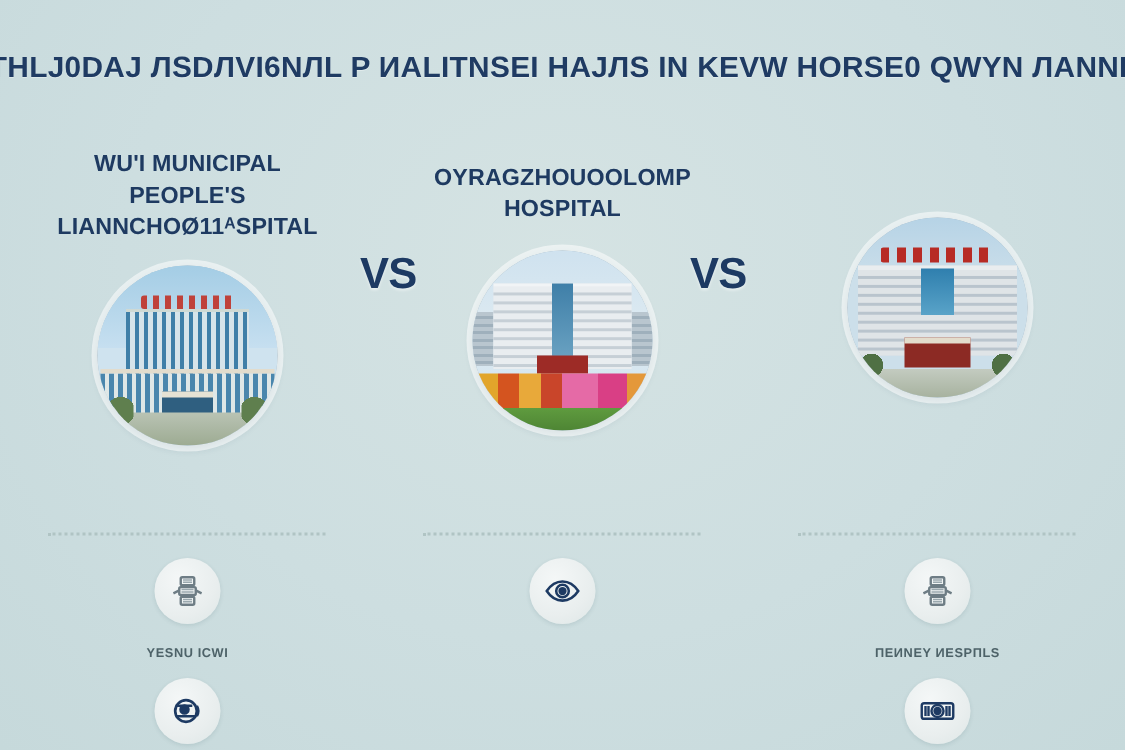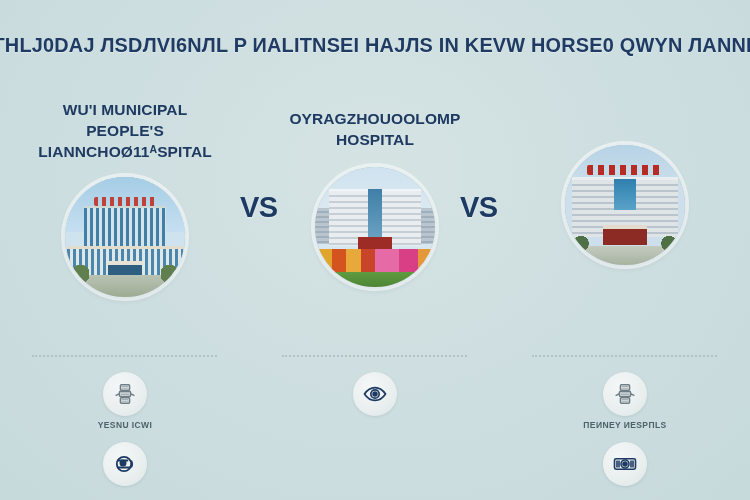--- a/index.html
+++ b/index.html
@@ -161,21 +161,20 @@
 
   
   .vs{
     position:absolute;
     top:167px;
     font-size:29px;
     font-weight:700;
     color:#1d3a63;
     letter-spacing:-0.5px;
     text-shadow:0 1px 2px rgba(255,255,255,.5);
-    margin-top:24px;
   }
   .vs.one{left:240px;}
   .vs.two{left:460px;}
 
   
   .dashrow{
     position:absolute;left:0;right:0;top:355px;
     display:flex;
   }
   .dashcell{width:33.3333%;display:flex;justify-content:center;}
@@ -192,21 +191,21 @@
   .fcol{width:33.3333%;display:flex;flex-direction:column;align-items:center;gap:12px;}
   .feat{display:flex;flex-direction:column;align-items:center;}
   .ibubble{
     width:44px;height:44px;border-radius:50%;
     background:radial-gradient(circle at 38% 32%, #f4f7f7 0%, #e9eeee 60%, #dde6e6 100%);
     display:flex;align-items:center;justify-content:center;
     box-shadow:0 1px 3px rgba(60,90,100,.14);
   }
   .ibubble svg{display:block;}
   .flabel{
-    margin-top:4px;
+    margin-top:14px;
     font-size:8.5px;
     font-weight:700;
     letter-spacing:.4px;
     color:#4d6268;
     text-transform:uppercase;
     text-align:center;
     white-space:nowrap;
   }
 </style>
 </head>

